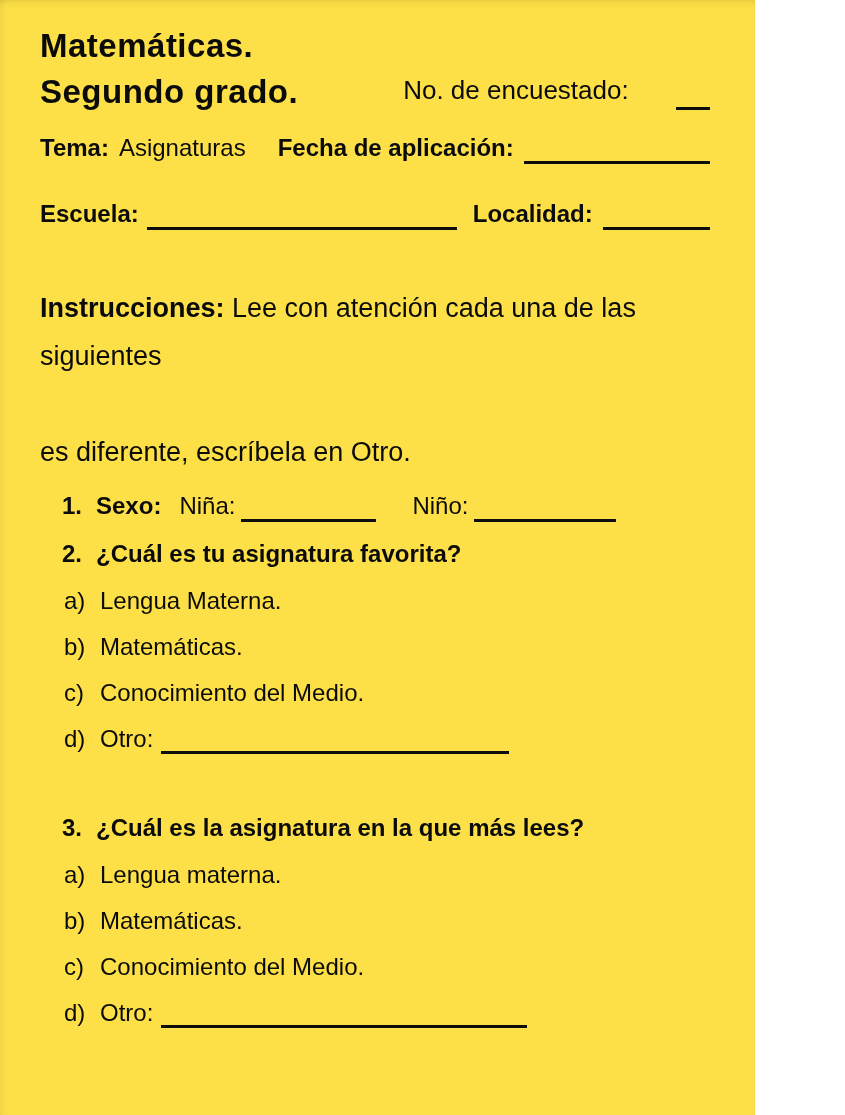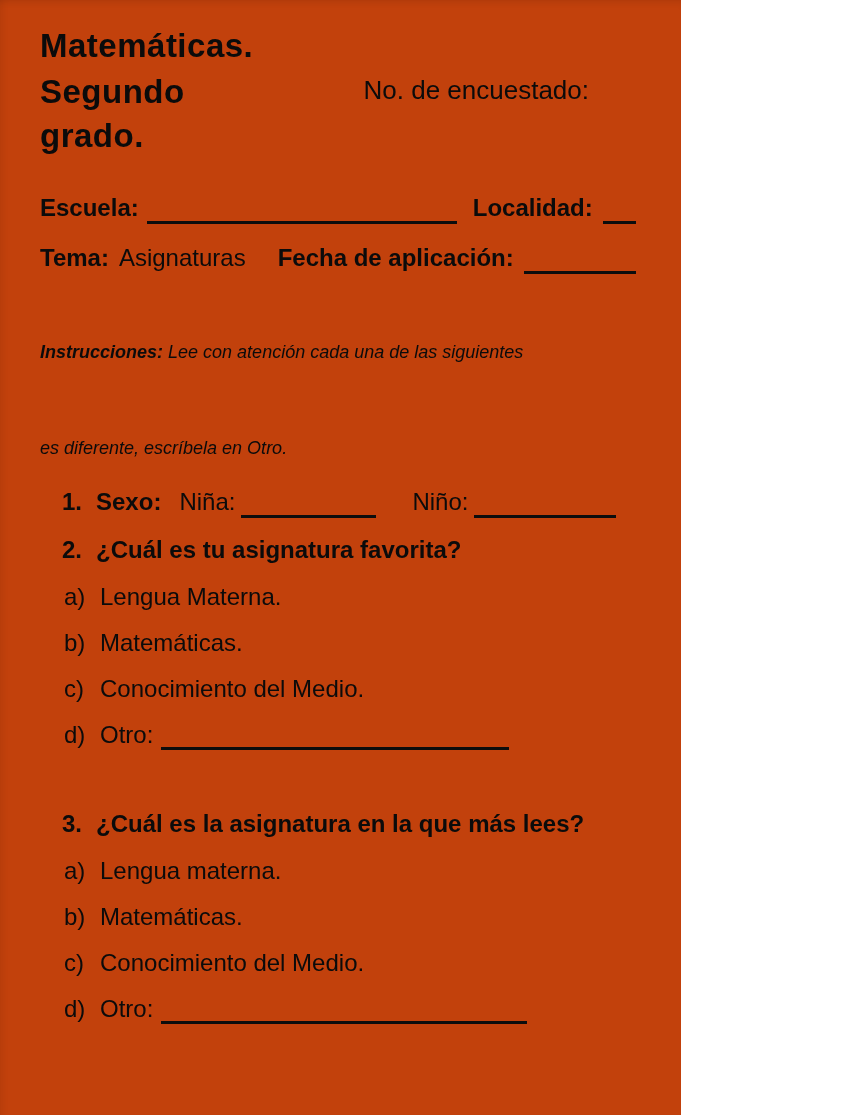--- a/index.html
+++ b/index.html
@@ -1,21 +1,21 @@
 <!DOCTYPE html>
 <html><head>
 <meta charset="utf-8">
 <style>
   html, body { margin: 0; padding: 0; background: #ffffff; }
   .page {
     position: relative;
-    width: 681px;
+    width: 755px;
     height: 1115px;
     box-sizing: border-box;
-    background: #c2410c;
+    background: #fde047;
     color: #0b0b0b;
     font-family: "Liberation Sans", "DejaVu Sans", sans-serif;
     padding: 24px 45px 0 40px;
     overflow: hidden;
     box-shadow: inset 0 7px 7px -5px rgba(0,0,0,0.10), inset 7px 0 7px -5px rgba(0,0,0,0.07);
   }
   .title {
     font-size: 33px;
     font-weight: 800;
     letter-spacing: 0.5px;
@@ -51,24 +51,23 @@
     align-items: flex-end;
     font-size: 24px;
     line-height: 32px;
   }
   .field-row.first { margin-top: 34px; }
   .field-row.second { margin-top: 18px; }
   .flabel { font-weight: 700; white-space: nowrap; }
   .fvalue { font-weight: 400; white-space: nowrap; }
   .instructions {
     margin-top: 54px;
-    font-size: 18px;
+    font-size: 27px;
     font-weight: 400;
     line-height: 48px;
-    font-style: italic;
   }
   .instructions .lead { font-weight: 700; }
   .q1-row {
     display: flex;
     align-items: flex-end;
     margin-top: 14px;
     font-size: 24px;
     line-height: 32px;
     padding-left: 22px;
   }
@@ -122,32 +121,32 @@
   <h1 class="title">Matemáticas.</h1>
 
   <div class="header-row">
     <div class="title">Segundo grado.</div>
     <div class="encuestado-group">
       <span class="label">No. de encuestado:</span>
       <span class="blank grow"></span>
     </div>
   </div>
 
+  <div class="field-row second">
+    <span class="flabel">Tema:</span>
+    <span class="fvalue tema-value">Asignaturas</span>
+    <span class="flabel">Fecha de aplicación:</span>
+    <span class="blank grow fecha"></span>
+  </div>
+
   <div class="field-row first">
     <span class="flabel">Escuela:</span>
     <span class="blank escuela"></span>
     <span class="flabel">Localidad:</span>
     <span class="blank grow localidad"></span>
-  </div>
-
-  <div class="field-row second">
-    <span class="flabel">Tema:</span>
-    <span class="fvalue tema-value">Asignaturas</span>
-    <span class="flabel">Fecha de aplicación:</span>
-    <span class="blank grow fecha"></span>
   </div>
 
   <div class="instructions">
     <span class="lead">Instrucciones:</span>
     <span>Lee con atención cada una de las siguientes</span><br>
     <br>
     <span>es diferente, escríbela en Otro.</span>
   </div>
 
   <div class="q1-row">

